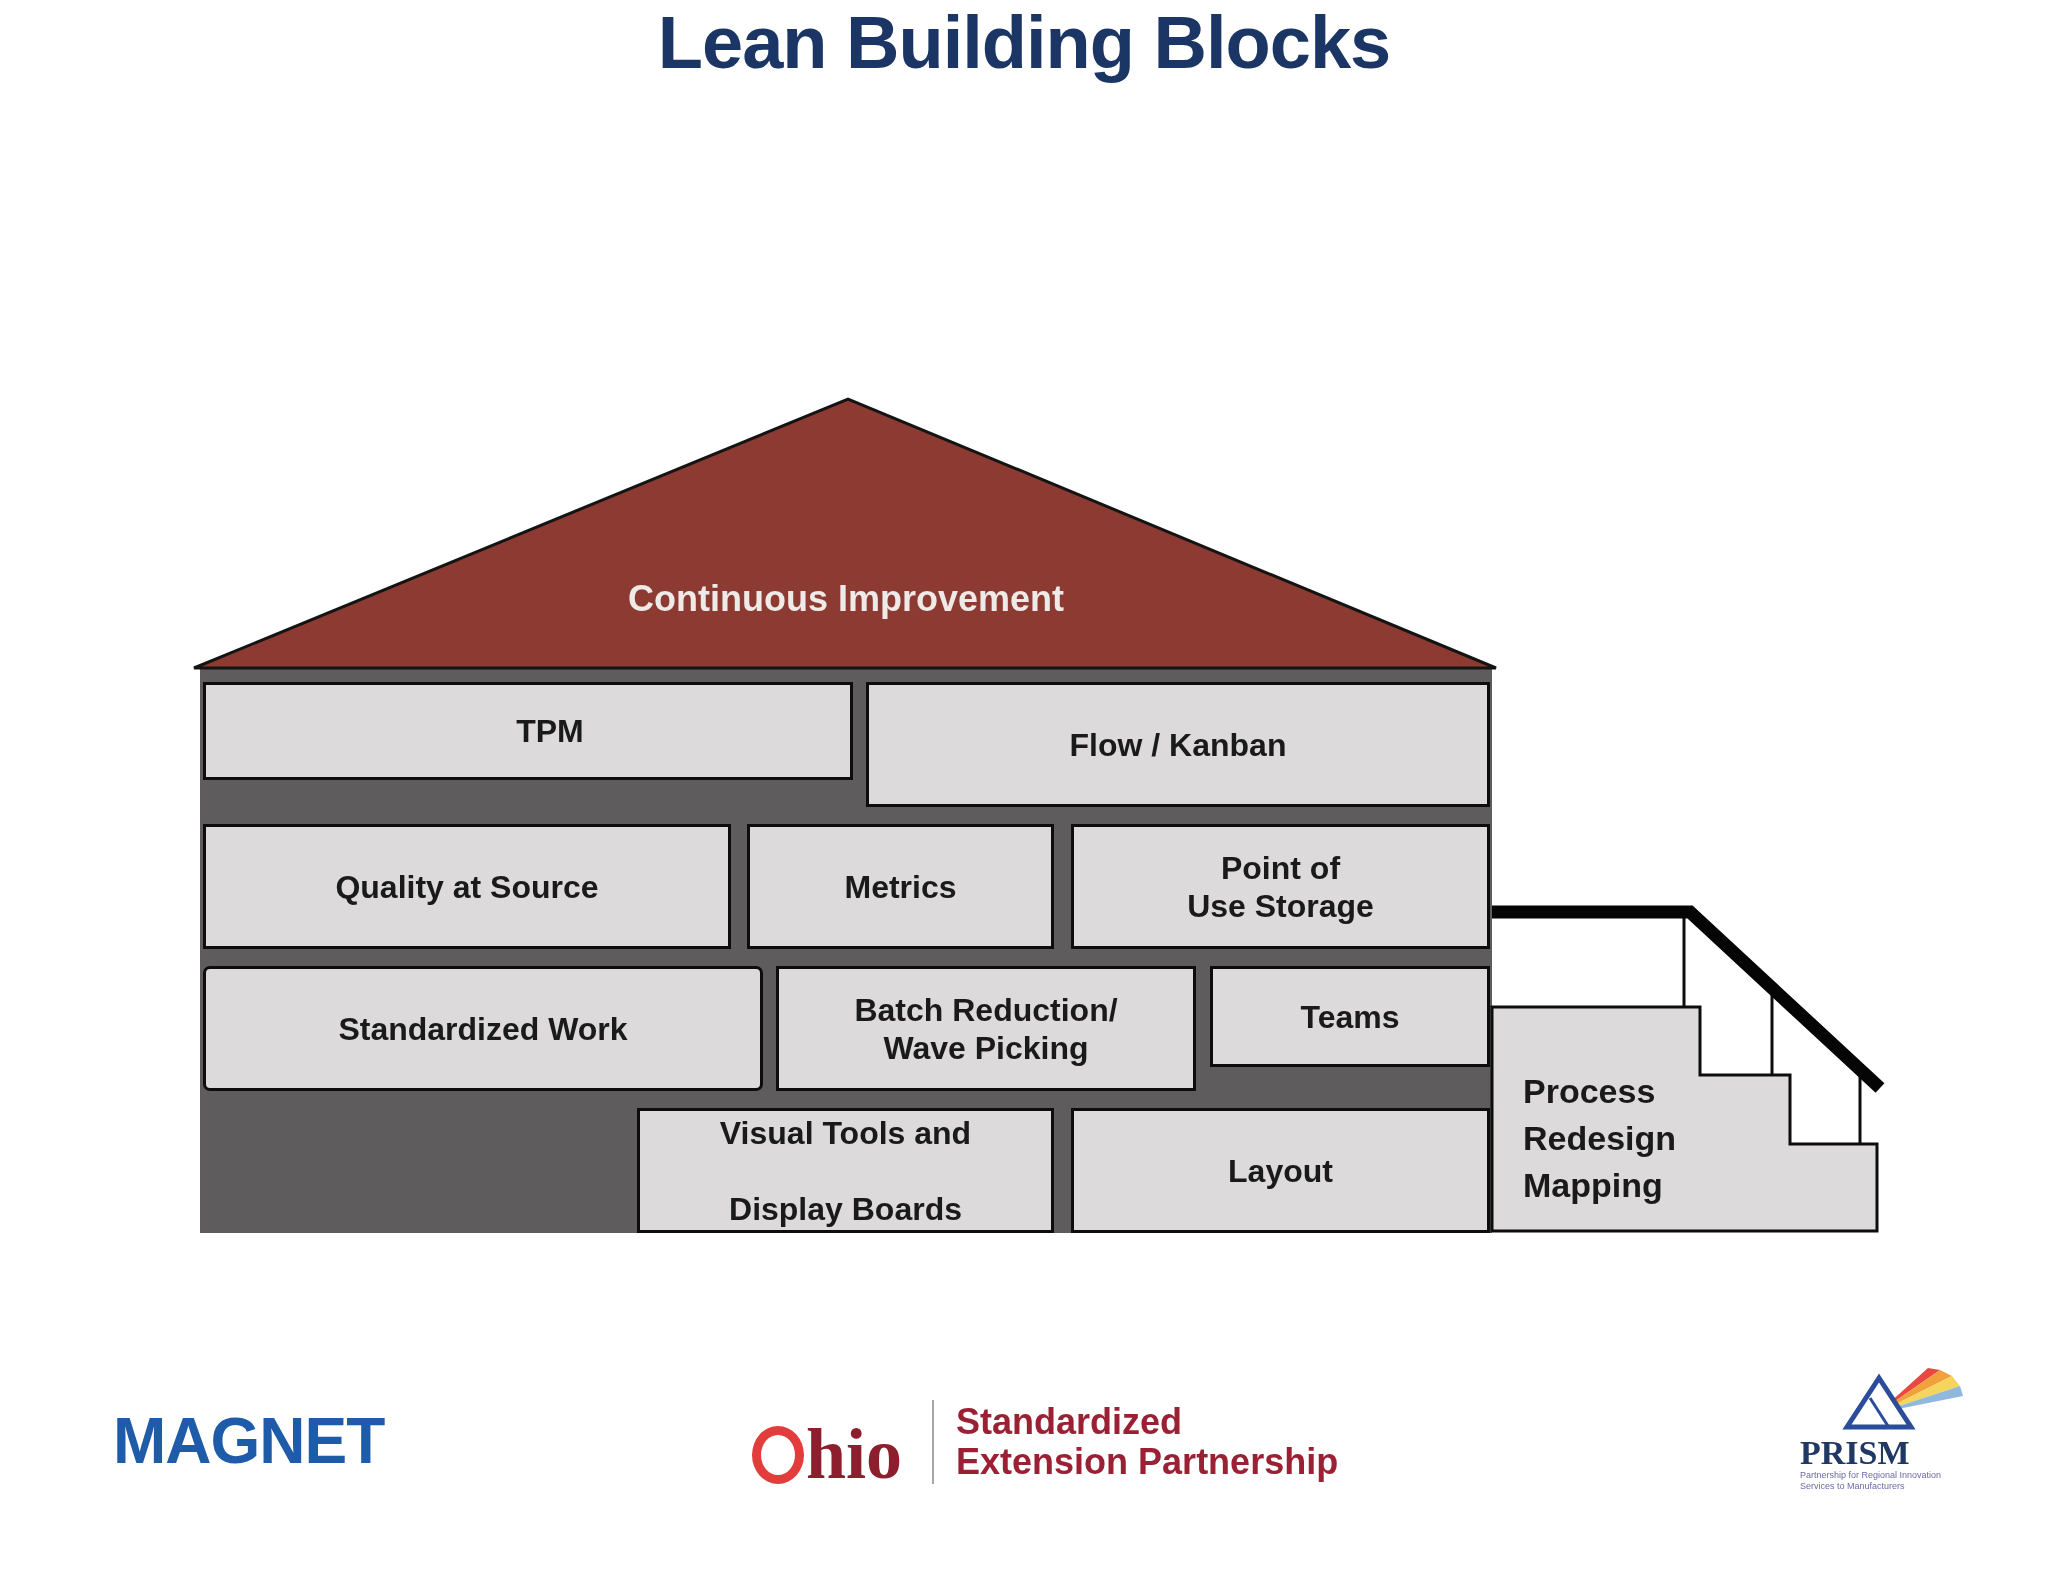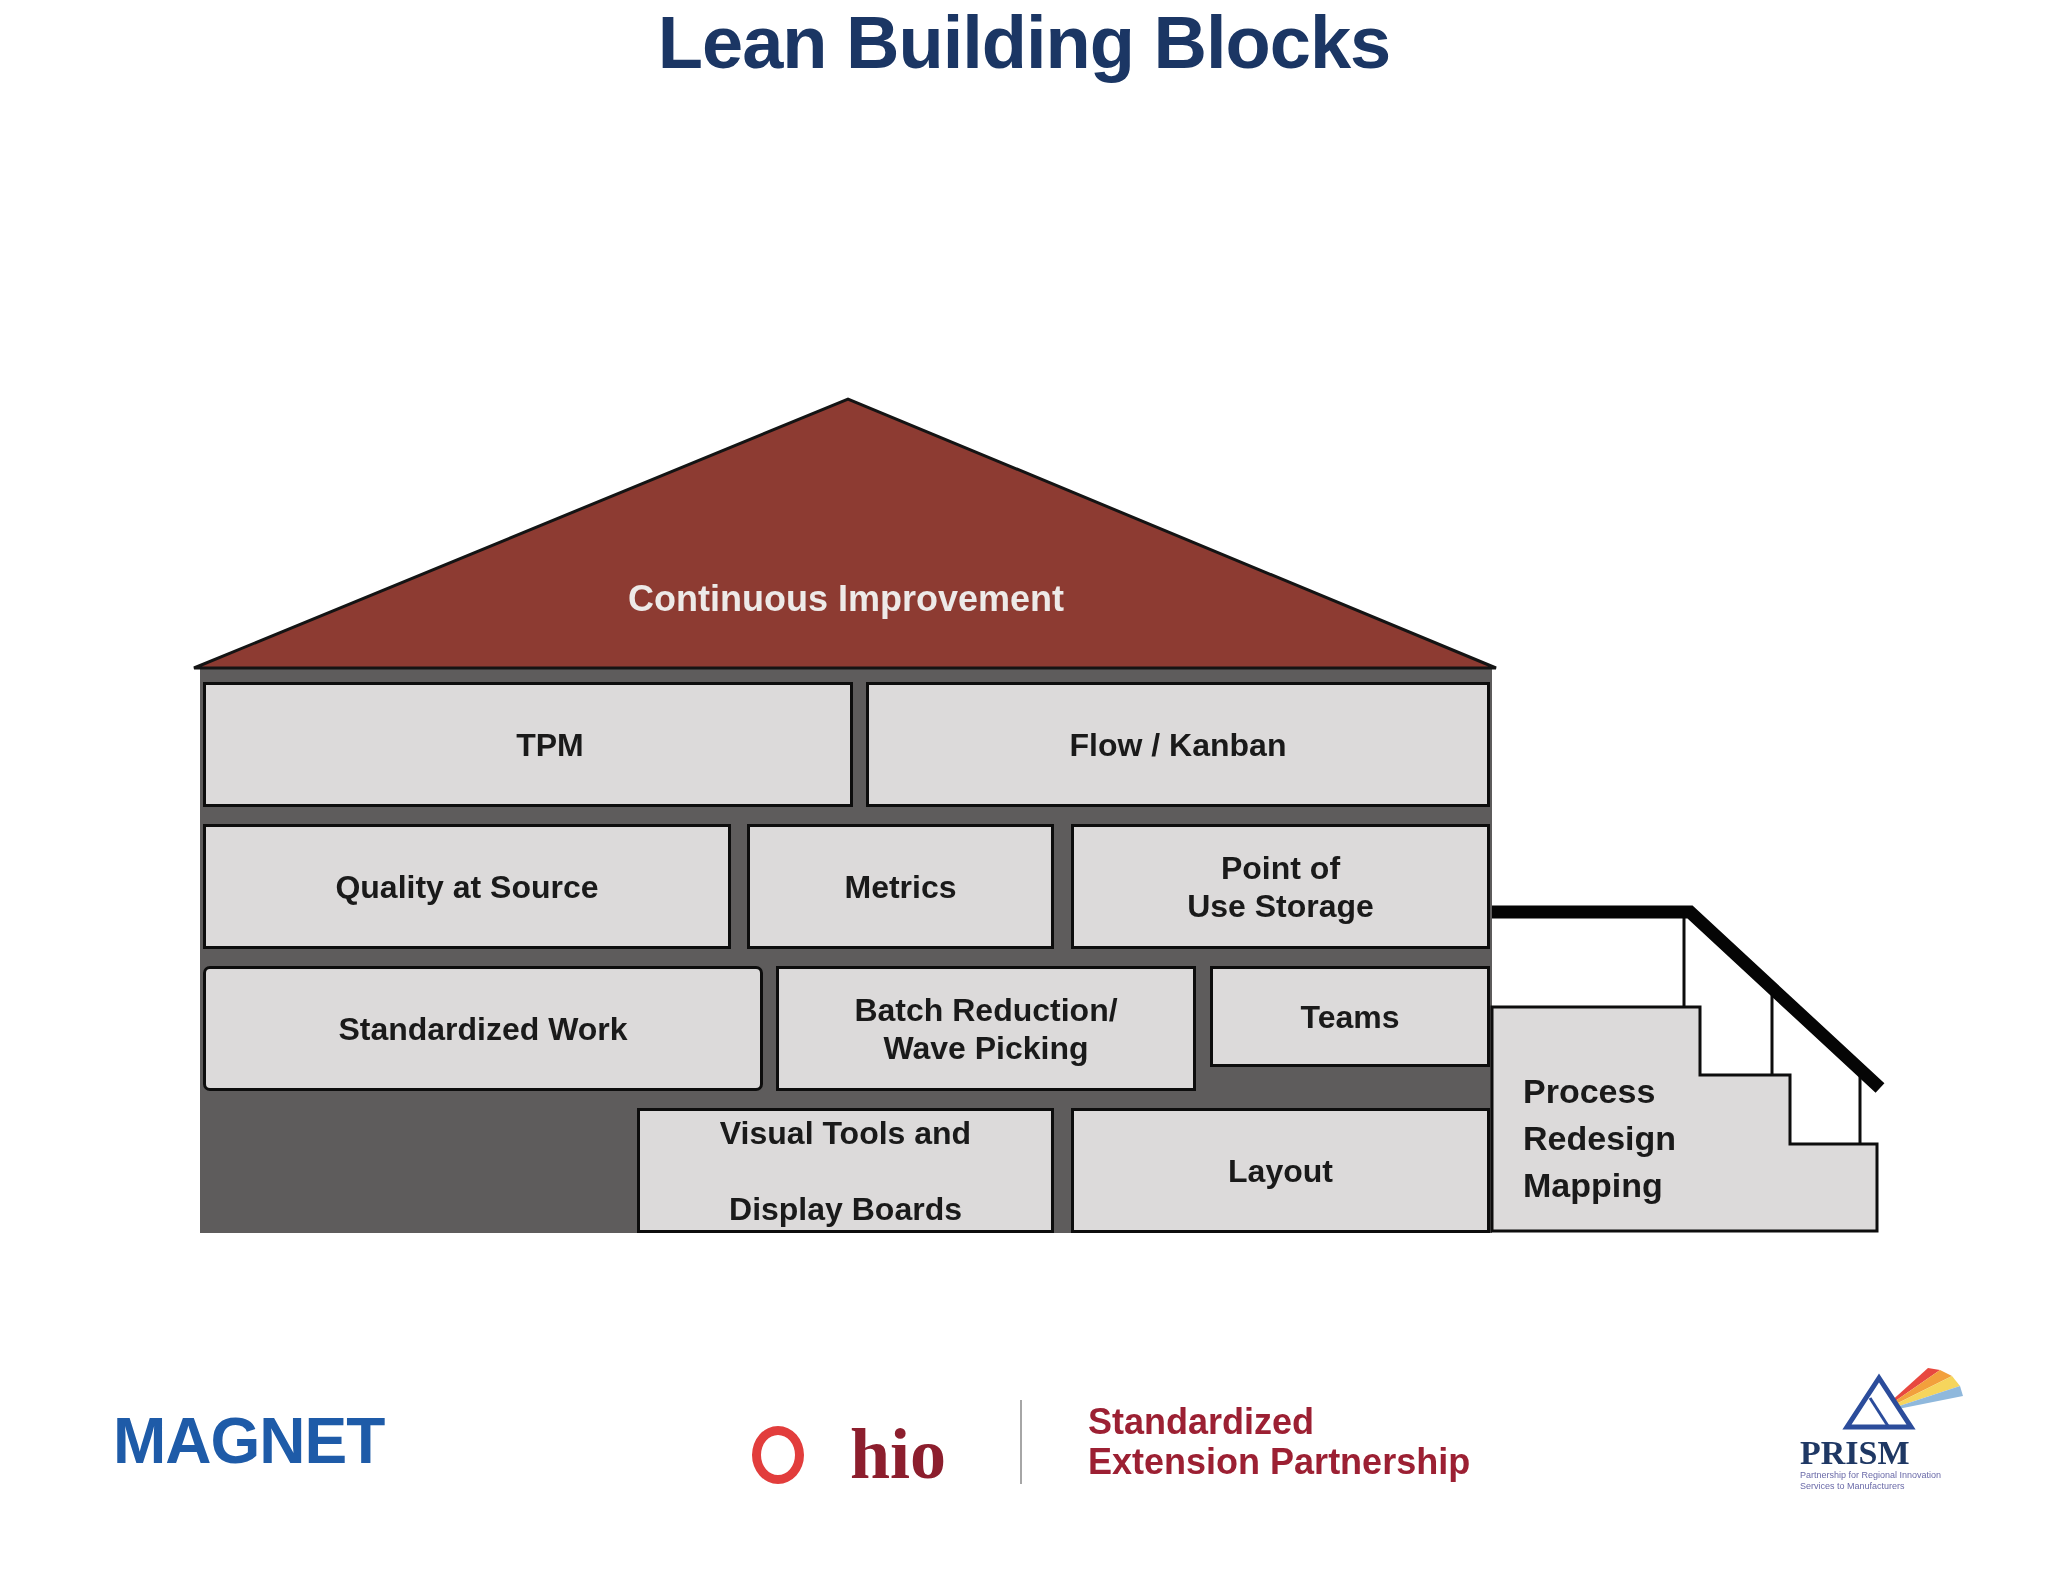--- a/index.html
+++ b/index.html
@@ -73,21 +73,21 @@
   .magnet{
     left:113px; top:1404px;
     font-size:64px;
     font-weight:bold;
     letter-spacing:-1px;
     color:var(--magnet-blue,#1E5BA8);
   }
 
   .ohio{
     left:752px; top:1400px; height:90px;
-    display:flex; align-items:flex-end;gap:44px;
+    display:flex; align-items:flex-end;
   }
   .ohio-o{
     display:inline-block;
     width:34px; height:40px;
     border:9px solid var(--ohio-bright-red,#E23D3C);
     border-radius:50%;
     margin-bottom:6px;
   }
   .ohio-hio{
     font-family:"Liberation Serif", serif;
@@ -140,21 +140,21 @@
   <div class="abs slide-title">Lean Building Blocks</div>
 
   <div class="abs wall"></div>
 
   <svg class="abs layer" viewBox="0 0 2048 1582" width="2048" height="1582">
     <polygon points="194,668 848,399 1496,668" fill="var(--roof,#8D3B32)" stroke="#141414" stroke-width="3"></polygon>
   </svg>
 
   <div class="abs roof-label">Continuous Improvement</div>
 
-  <div class="block" style="left:203px; top:682px; width:650px; height:125px;padding-left:44px;">TPM</div>
+  <div class="block" style="left:203px; top:682px; width:650px; height:98px;padding-left:44px;">TPM</div>
   <div class="block" style="left:866px; top:682px; width:624px; height:125px;">Flow / Kanban</div>
 
   <div class="block" style="left:203px; top:824px; width:528px; height:125px;">Quality at Source</div>
   <div class="block" style="left:747px; top:824px; width:307px; height:125px;">Metrics</div>
   <div class="block" style="left:1071px; top:824px; width:419px; height:125px;">Point of
 Use Storage</div>
 
   <div class="block" style="left:203px; top:966px; width:560px; height:125px;border-radius:7px;">Standardized Work</div>
   <div class="block" style="left:776px; top:966px; width:420px; height:125px;">Batch Reduction/
 Wave Picking</div>

